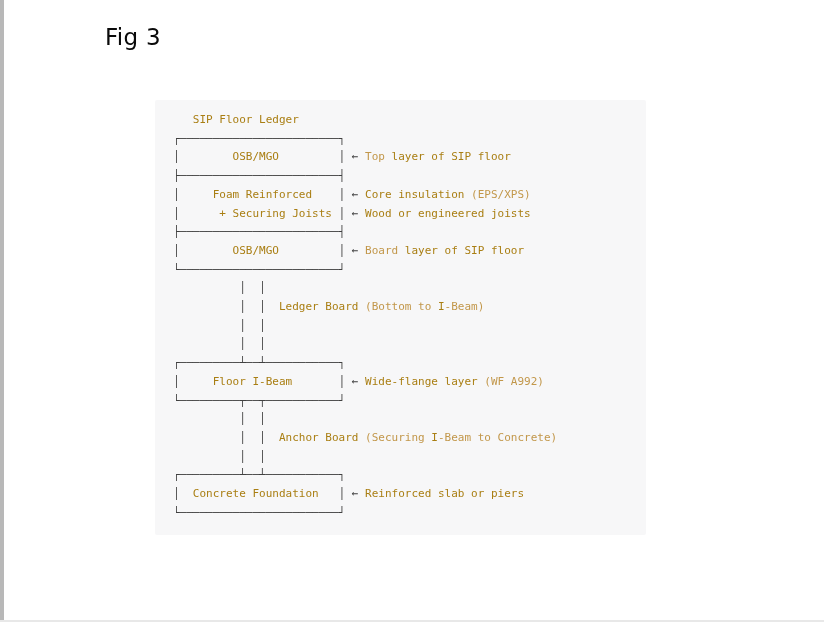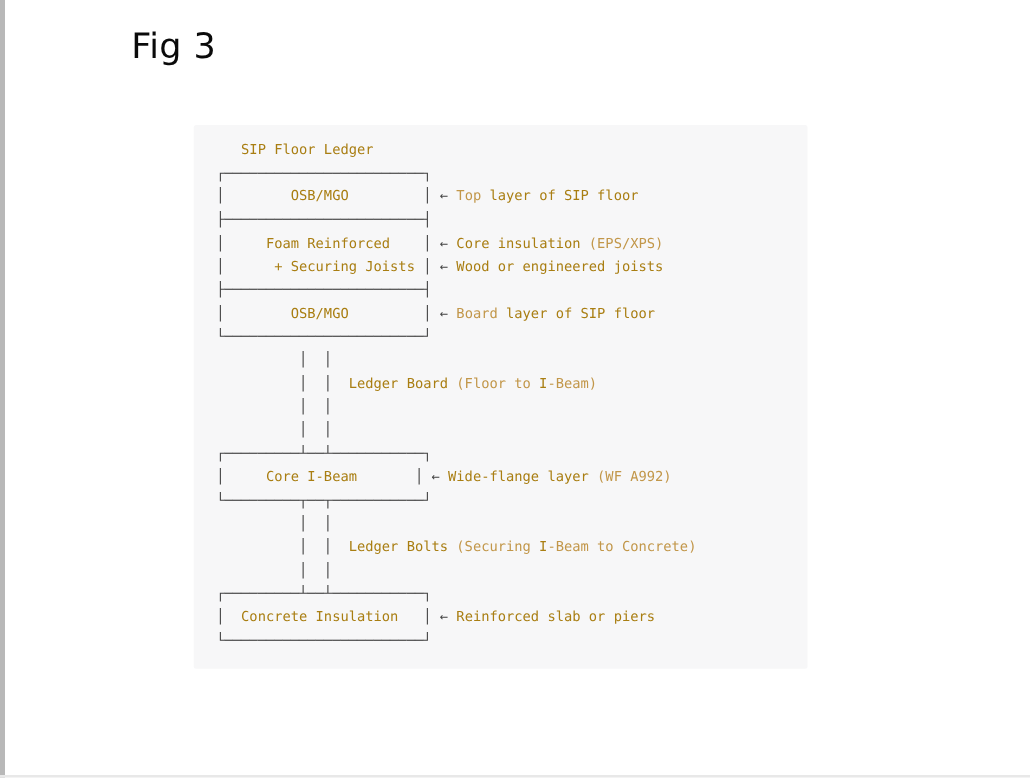--- a/index.html
+++ b/index.html
@@ -21,21 +21,21 @@
   .edge-left{
     position:absolute;left:0;top:0;width:4px;height:622px;
     background:var(--edge-strip);
   }
   .edge-bottom{
     position:absolute;left:0;bottom:0;width:824px;height:2px;
     background:var(--bottom-edge);
   }
   .fig-title{
     position:absolute;left:105px;top:23px;
-    font-size:28px;line-height:28px;color:var(--title-color);
+    font-size:23px;line-height:28px;color:var(--title-color);
     letter-spacing:0.3px;
   }
   .panel{
     position:absolute;left:155px;top:100px;width:491px;height:435px;
     background:var(--panel-bg);border-radius:2px;
   }
   pre.diagram{
     margin:0;position:absolute;left:18px;top:11px;
     font-family:"DejaVu Sans Mono","Liberation Mono",monospace;
     font-size:11px;line-height:18.7px;white-space:pre;
@@ -56,26 +56,26 @@
   <pre class="diagram"><span class="c-a">   SIP Floor Ledger</span>
 <span class="c-s">┌────────────────────────┐</span>
 <span class="c-s">│</span><span class="c-a">        OSB/MGO         </span><span class="c-s">│ ← </span><span class="c-b">Top</span><span class="c-a"> layer of SIP floor</span>
 <span class="c-s">├────────────────────────┤</span>
 <span class="c-s">│</span><span class="c-a">     Foam Reinforced    </span><span class="c-s">│ ← </span><span class="c-a">Core insulation </span><span class="c-b">(EPS/XPS)</span>
 <span class="c-s">│</span><span class="c-a">      + Securing Joists </span><span class="c-s">│ ← </span><span class="c-a">Wood or engineered joists</span>
 <span class="c-s">├────────────────────────┤</span>
 <span class="c-s">│</span><span class="c-a">        OSB/MGO         </span><span class="c-s">│ ← </span><span class="c-b">Board</span><span class="c-a"> layer of SIP floor</span>
 <span class="c-s">└────────────────────────┘</span>
 <span class="c-s">          │  │</span>
-<span class="c-s">          │  │  </span><span class="c-a">Ledger Board </span><span class="c-b">(Floor to </span><span class="c-a">I</span><span class="c-b">-Beam)</span>
+<span class="c-s">          │  │  </span><span class="c-a">Ledger Board </span><span class="c-b">(Bottom to </span><span class="c-a">I</span><span class="c-b">-Beam)</span>
 <span class="c-s">          │  │</span>
 <span class="c-s">          │  │</span>
 <span class="c-s">┌─────────┴──┴───────────┐</span>
-<span class="c-s">│</span><span class="c-a">     Core I-Beam       </span><span class="c-s">│ ← </span><span class="c-a">Wide-flange layer </span><span class="c-b">(WF A992)</span>
+<span class="c-s">│</span><span class="c-a">     Floor I-Beam       </span><span class="c-s">│ ← </span><span class="c-a">Wide-flange layer </span><span class="c-b">(WF A992)</span>
 <span class="c-s">└─────────┬──┬───────────┘</span>
 <span class="c-s">          │  │</span>
-<span class="c-s">          │  │  </span><span class="c-a">Ledger Bolts </span><span class="c-b">(Securing </span><span class="c-a">I</span><span class="c-b">-Beam to Concrete)</span>
+<span class="c-s">          │  │  </span><span class="c-a">Anchor Board </span><span class="c-b">(Securing </span><span class="c-a">I</span><span class="c-b">-Beam to Concrete)</span>
 <span class="c-s">          │  │</span>
 <span class="c-s">┌─────────┴──┴───────────┐</span>
-<span class="c-s">│</span><span class="c-a">  Concrete Insulation   </span><span class="c-s">│ ← </span><span class="c-a">Reinforced slab or piers</span>
+<span class="c-s">│</span><span class="c-a">  Concrete Foundation   </span><span class="c-s">│ ← </span><span class="c-a">Reinforced slab or piers</span>
 <span class="c-s">└────────────────────────┘</span>
 </pre>
 </div>
 
 </body></html>

